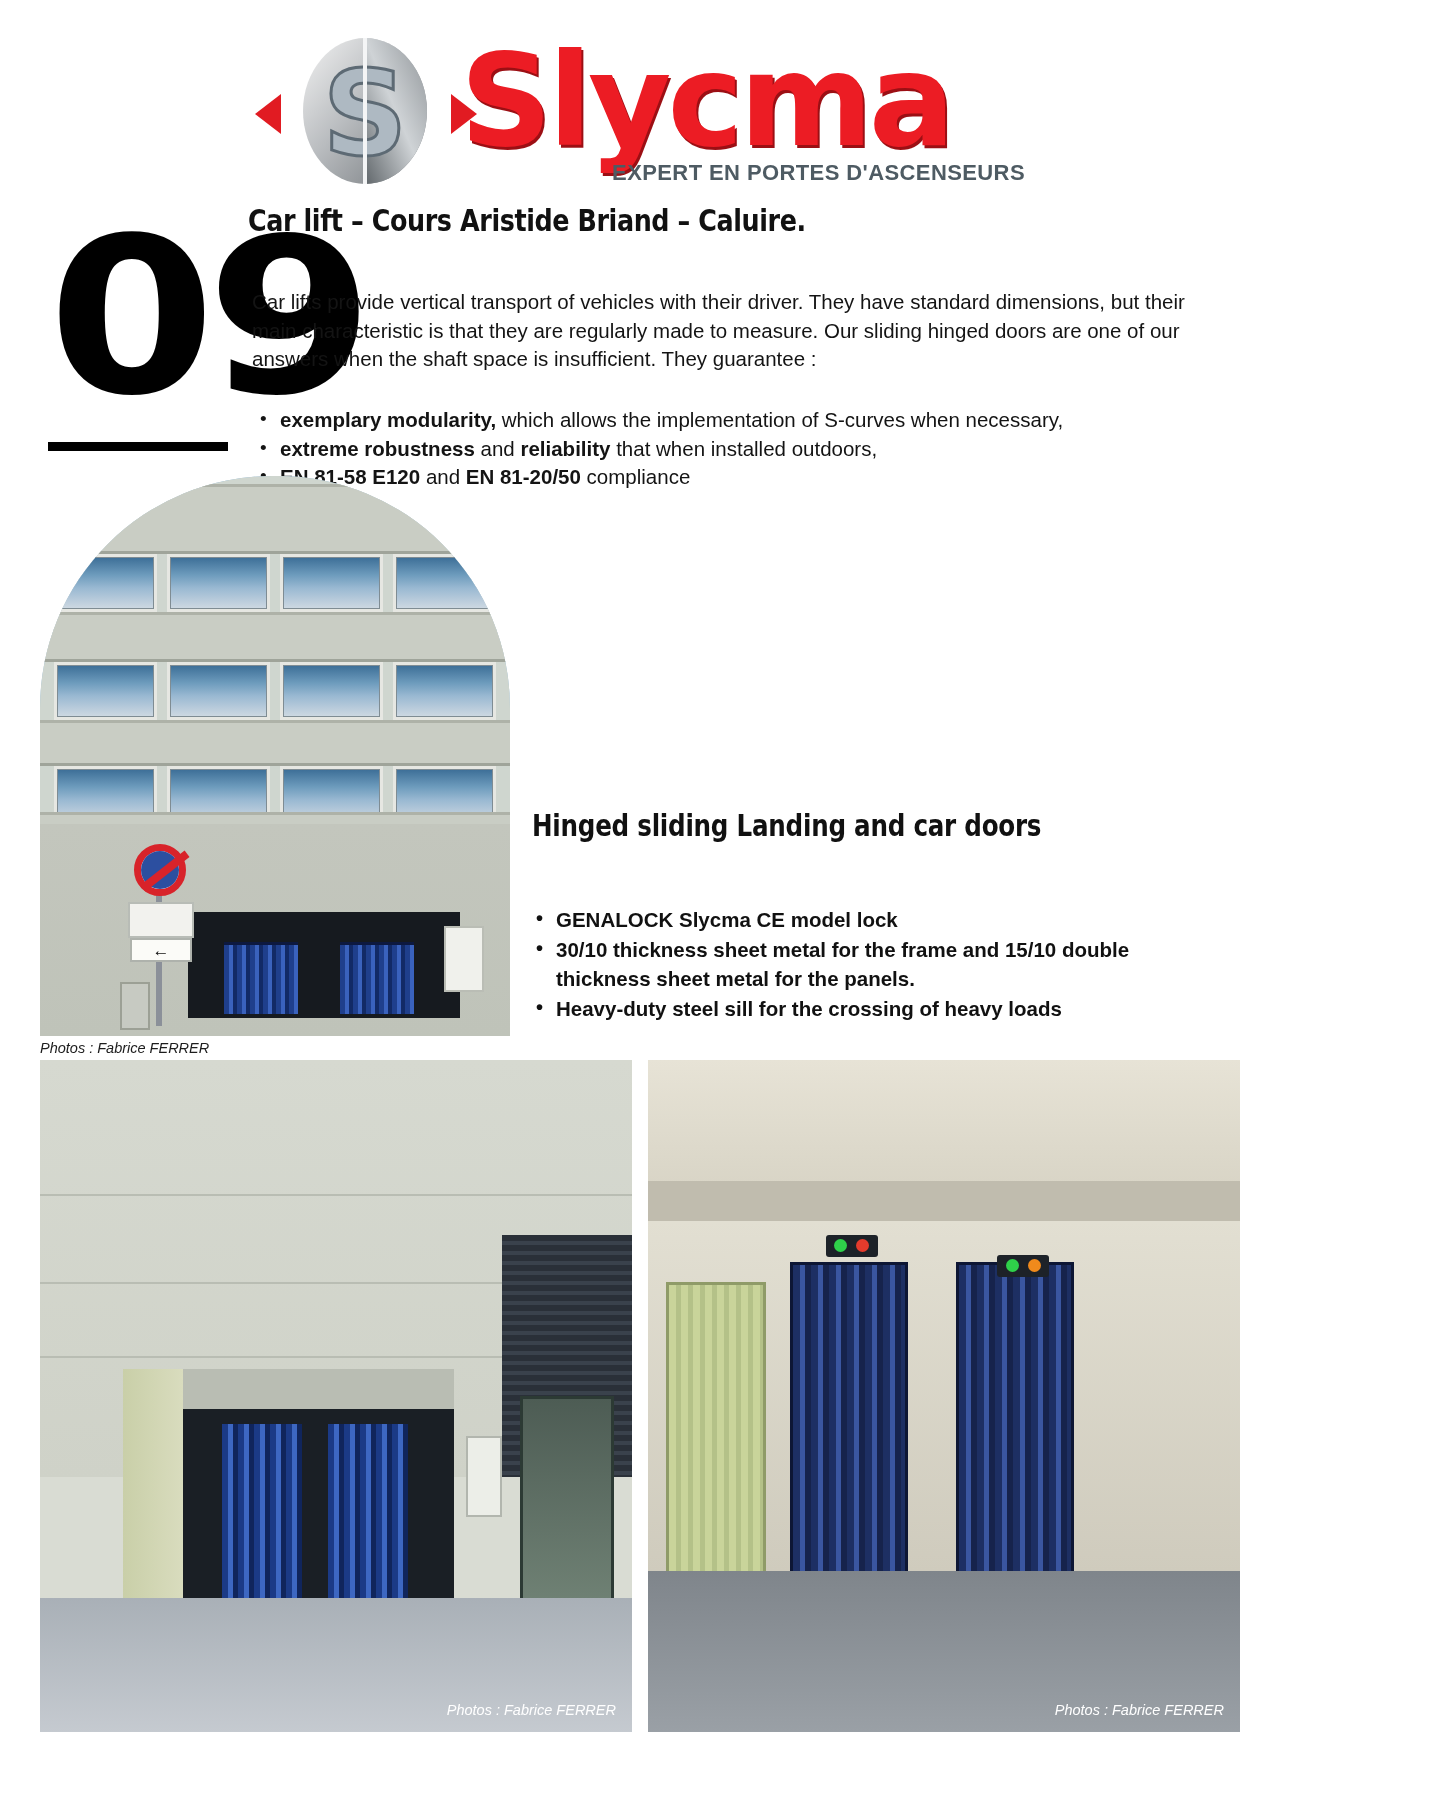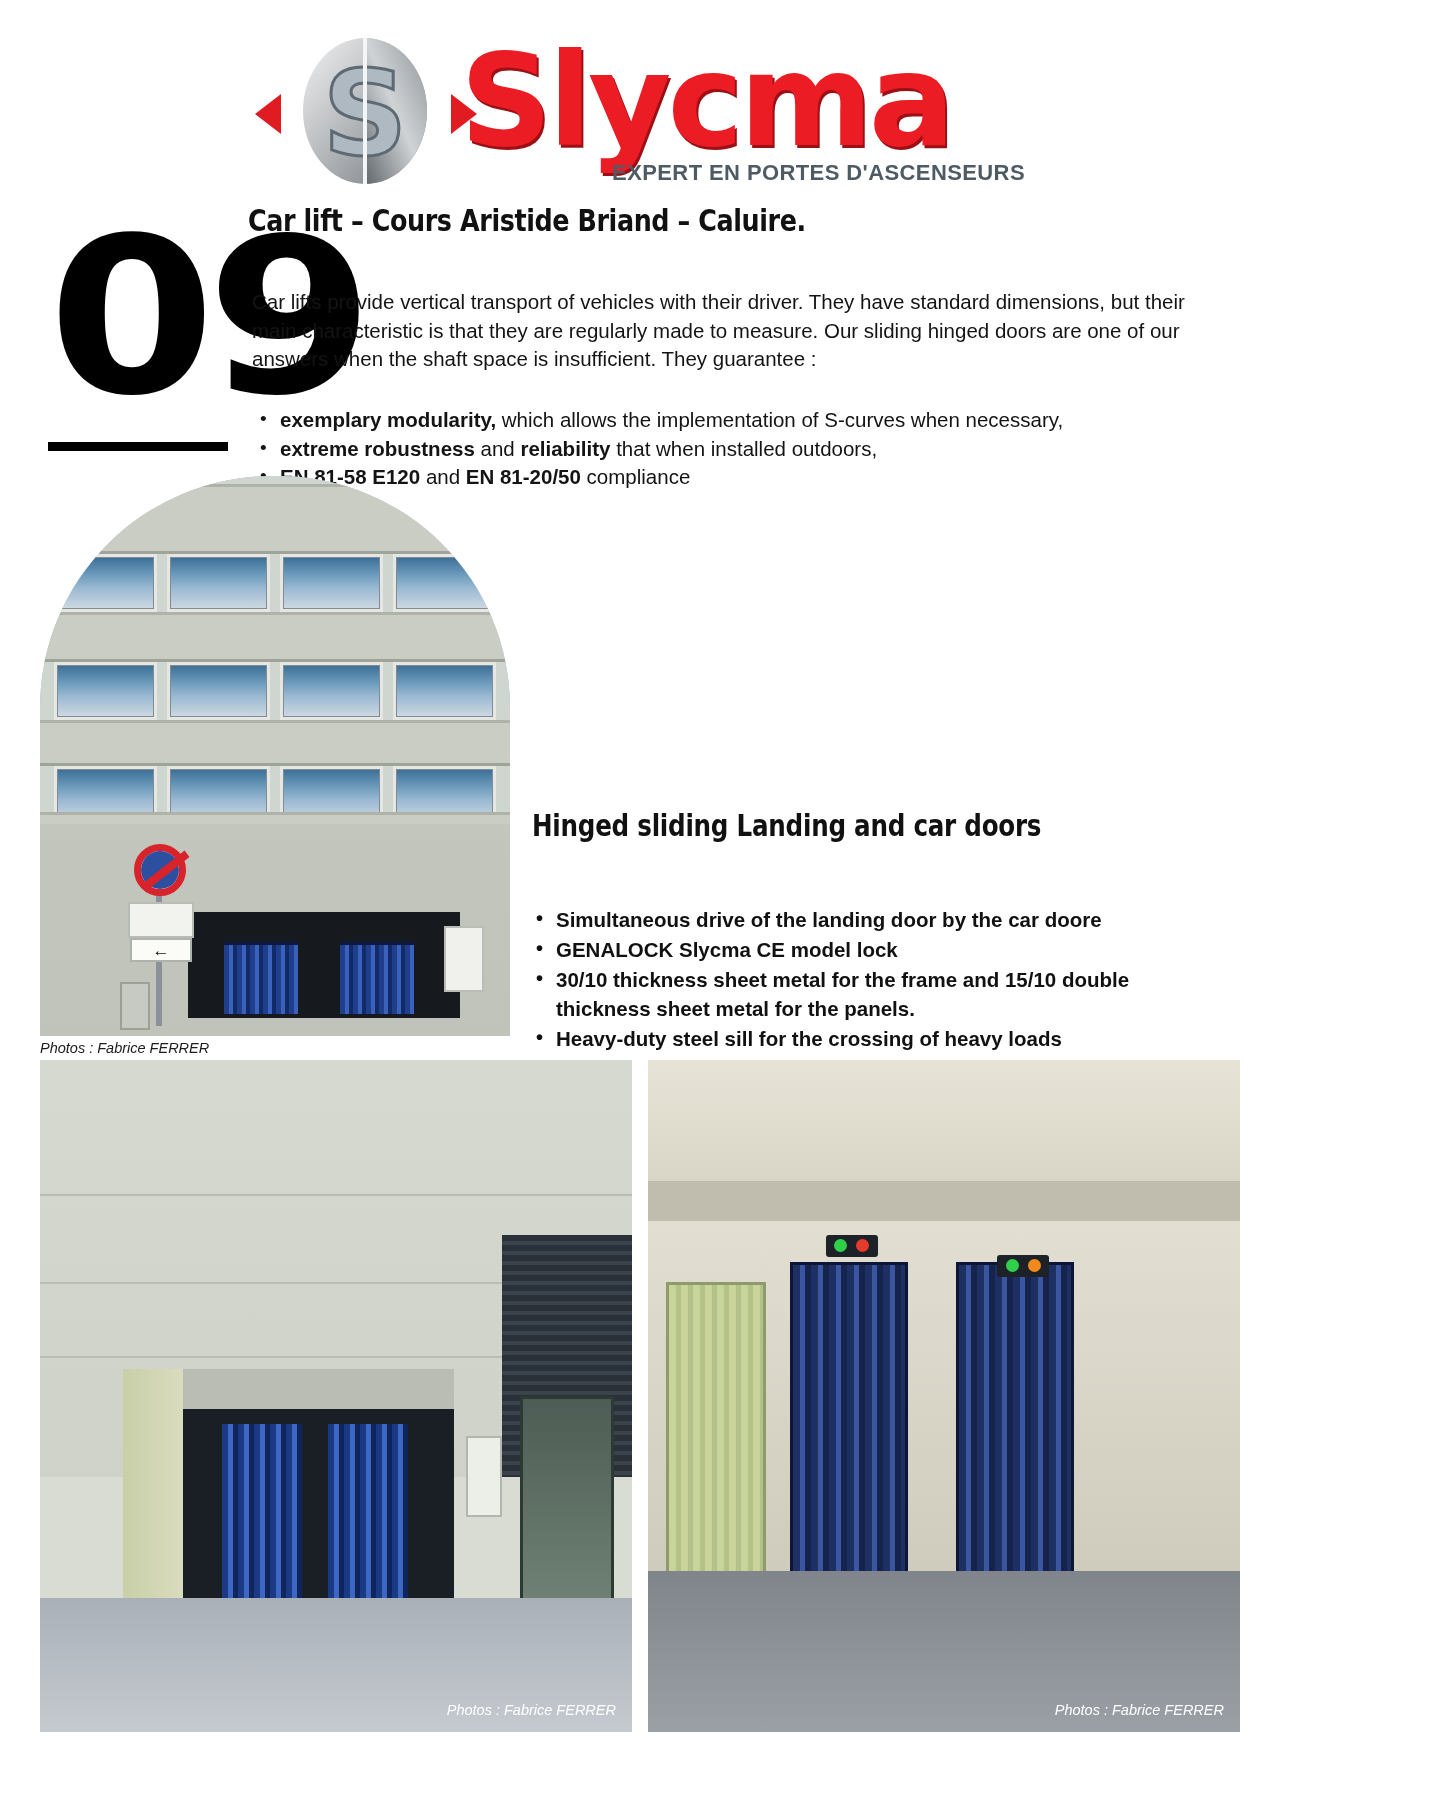--- a/index.html
+++ b/index.html
@@ -481,21 +481,20 @@
       <div class="p1-sign-inner"></div>
     </div>
     <div class="p1-plate"></div>
     <div class="p1-arrow-sign">←</div>
     <div class="p1-bin"></div>
   </div>
   <div class="credit" style="left:40px; top:1040px;">Photos : Fabrice FERRER</div>
 
   <div class="section-heading">Hinged  sliding Landing and car doors</div>
   <ul class="spec-list" id="spec-list">
-      <li>Simultaneous drive of the landing door by the car doore</li>
       <li>GENALOCK Slycma CE model lock</li>
       <li>30/10 thickness sheet metal for the frame and 15/10 double thickness sheet metal for the panels.</li>
       <li>Heavy-duty steel sill for the crossing of heavy loads</li>
     </ul>
 
   <div class="photo photo-2">
     <div class="p2-wall"></div>
     <div class="p2-seam" style="top:20%;"></div>
     <div class="p2-seam" style="top:33%;"></div>
     <div class="p2-seam" style="top:44%;"></div>

